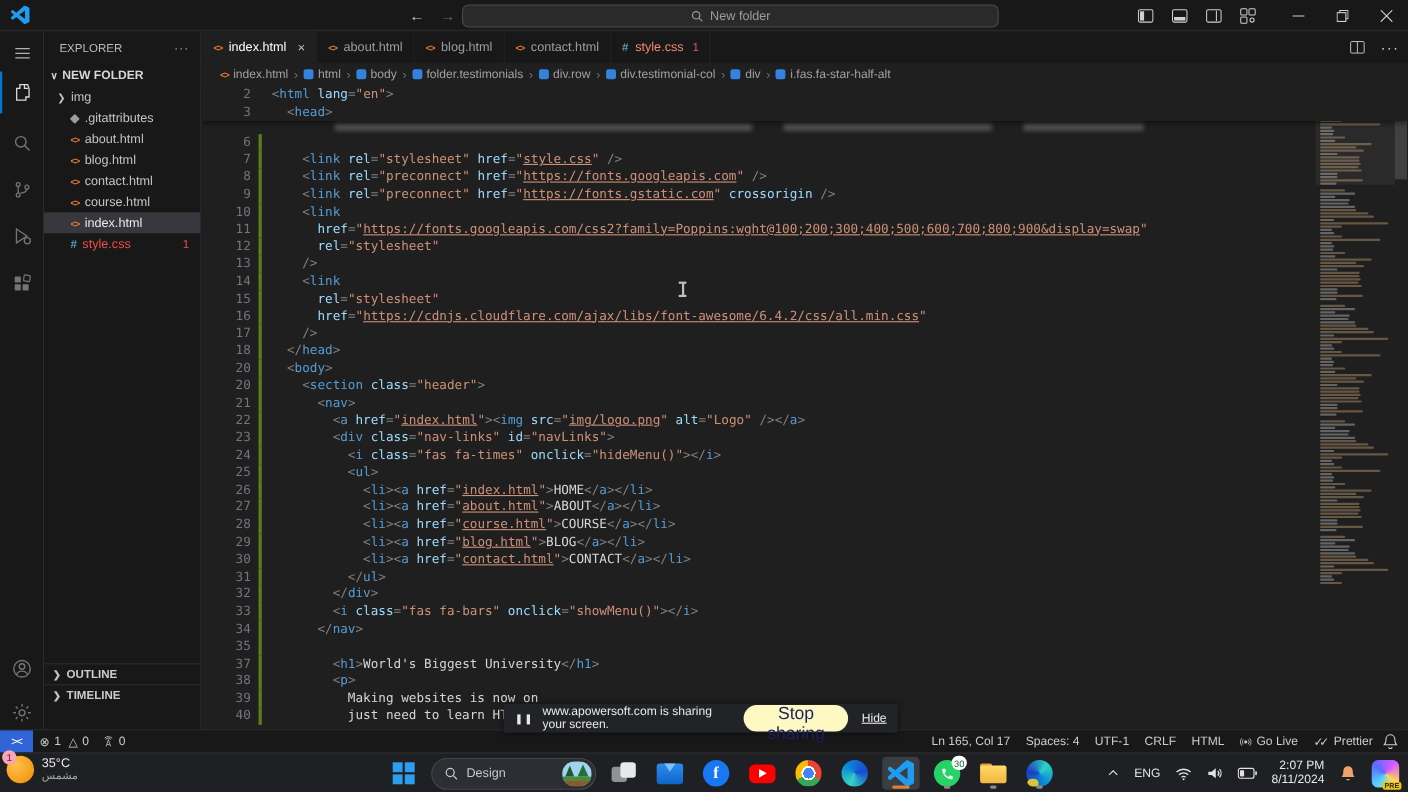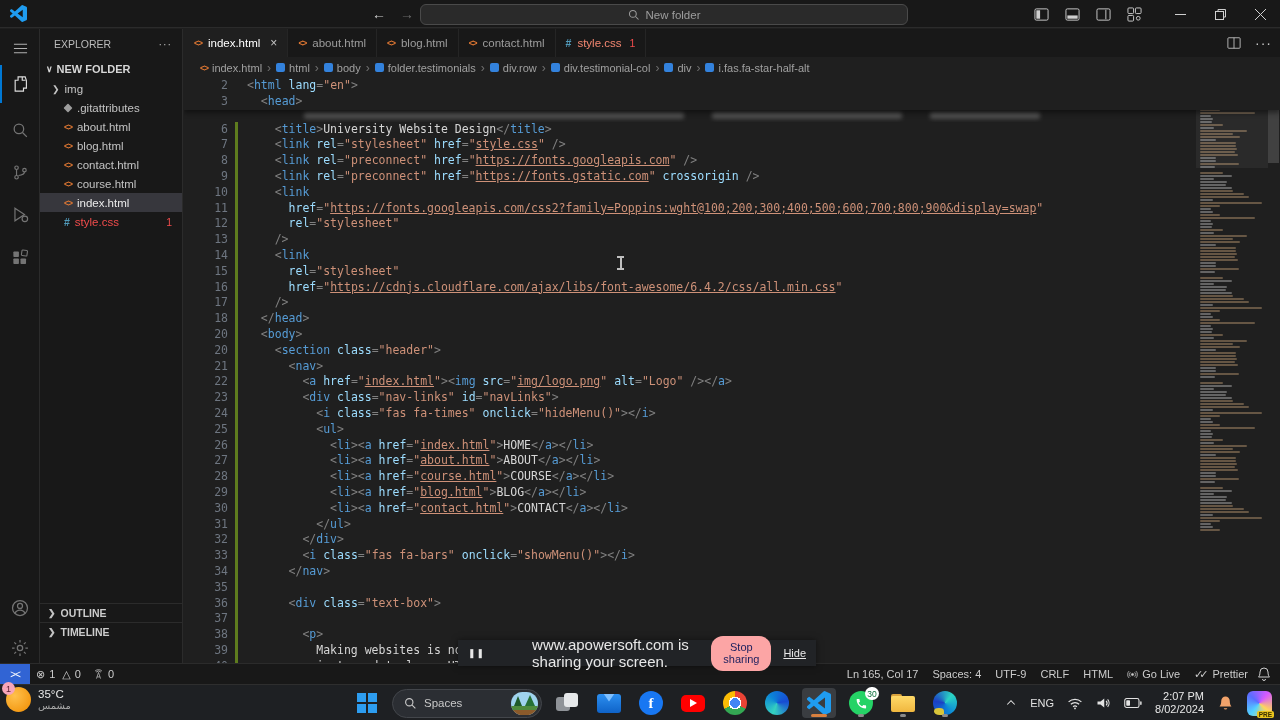--- a/index.html
+++ b/index.html
@@ -83,23 +83,23 @@
   #scroll-thumb { position:absolute; right:1px; top:5px; width:11px; height:80px; background:rgba(121,121,121,.38); }
   #ibeam { position:absolute; left:433px; top:178px; width:7px; height:14px; z-index:4; }
   #ibeam:before { content:""; position:absolute; left:3px; top:1px; width:1.5px; height:12px; background:#bfbfbf; }
   #ibeam:after { content:""; position:absolute; left:0; top:0; width:7px; height:1.5px; background:#bfbfbf;
                  box-shadow:0 12px 0 #bfbfbf; }
 
   
   #share-bar { position:absolute; left:458px; top:640px; width:358px; height:26px; background:#212326;
                display:flex; align-items:center; z-index:40; box-shadow:0 0 6px rgba(0,0,0,.5); }
   #share-bar .pause { color:#e8e8e8; font-size:12px; margin:0 8px 0 10px; letter-spacing:1px; }
-  #share-msg { color:#e8e8e8; font-size:15px;margin-left:39px; }
-  #stop-btn { margin-left:10px; background:#fca5a5; color:#1b1f5e; border:none; border-radius:12px;
-              height:35px; padding:0 12px; font-size:11px; font-family:inherit; }
+  #share-msg { color:#e8e8e8; font-size:11px; }
+  #stop-btn { margin-left:10px; background:#fef9c3; color:#1b1f5e; border:none; border-radius:12px;
+              height:24px; padding:0 12px; font-size:16px; font-family:inherit; }
   #hide-link { color:#e8e8e8; font-size:11px; text-decoration:underline; margin:0 10px 0 12px; }
 
   
   #statusbar { position:absolute; left:0; top:663px; width:1280px; height:21px; background:#181818;
                border-top:1px solid #2b2b2b; display:flex; align-items:center; font-size:11px; color:#cccccc; }
   #remote-ind { width:30px; height:21px; background:#3164d4; color:#fff; display:flex; align-items:center;
                 justify-content:center; font-size:10px; letter-spacing:-1px; }
   .st-item { display:flex; align-items:center; gap:4px; padding:0 6px; }
   #st-right { margin-left:auto; display:flex; align-items:center; gap:2px; padding-right:8px; }
   .dblcheck { letter-spacing:-4px; margin-right:4px; }
@@ -412,21 +412,21 @@
     <div id="sticky">
         <div class="cl"><span class="ln">2</span><span class="git"></span><span class="src"><span class="tk-p">&lt;</span><span class="tk-t">html</span><span class="tk-x"> </span><span class="tk-a">lang</span><span class="tk-p">=</span><span class="tk-s">"en"</span><span class="tk-p">&gt;</span></span></div>
         <div class="cl"><span class="ln">3</span><span class="git"></span><span class="src"><span class="tk-p">  &lt;</span><span class="tk-t">head</span><span class="tk-p">&gt;</span></span></div>
       </div>
     <div id="blur-row">
         <i style="width:380px"></i>
         <i style="width:190px"></i>
         <i style="width:110px"></i>
       </div>
     <div id="code-lines">
-        <div class="cl mod"><span class="ln">6</span><span class="git"></span><span class="src"><span class="tk-p">    &lt;</span><span class="tk-t">title</span><span class="tk-p">&gt;</span><span class="tk-x">University Website Design</span><span class="tk-p">&lt;/</span><span class="tk-t">title</span><span class="tk-p">&gt;</span></span></div>
+        <div class="cl mod"><span class="ln">6</span><span class="git"></span></div>
         <div class="cl mod"><span class="ln">7</span><span class="git"></span><span class="src"><span class="tk-p">    &lt;</span><span class="tk-t">link</span><span class="tk-x"> </span><span class="tk-a">rel</span><span class="tk-p">=</span><span class="tk-s">"stylesheet"</span><span class="tk-x"> </span><span class="tk-a">href</span><span class="tk-p">=</span><span class="tk-s">"</span><span class="tk-u">style.css</span><span class="tk-s">"</span><span class="tk-x"> </span><span class="tk-p">/&gt;</span></span></div>
         <div class="cl mod"><span class="ln">8</span><span class="git"></span><span class="src"><span class="tk-p">    &lt;</span><span class="tk-t">link</span><span class="tk-x"> </span><span class="tk-a">rel</span><span class="tk-p">=</span><span class="tk-s">"preconnect"</span><span class="tk-x"> </span><span class="tk-a">href</span><span class="tk-p">=</span><span class="tk-s">"</span><span class="tk-u">https://fonts.googleapis.com</span><span class="tk-s">"</span><span class="tk-x"> </span><span class="tk-p">/&gt;</span></span></div>
         <div class="cl mod"><span class="ln">9</span><span class="git"></span><span class="src"><span class="tk-p">    &lt;</span><span class="tk-t">link</span><span class="tk-x"> </span><span class="tk-a">rel</span><span class="tk-p">=</span><span class="tk-s">"preconnect"</span><span class="tk-x"> </span><span class="tk-a">href</span><span class="tk-p">=</span><span class="tk-s">"</span><span class="tk-u">https://fonts.gstatic.com</span><span class="tk-s">"</span><span class="tk-x"> </span><span class="tk-a">crossorigin</span><span class="tk-x"> </span><span class="tk-p">/&gt;</span></span></div>
         <div class="cl mod"><span class="ln">10</span><span class="git"></span><span class="src"><span class="tk-p">    &lt;</span><span class="tk-t">link</span></span></div>
         <div class="cl mod"><span class="ln">11</span><span class="git"></span><span class="src"><span class="tk-a">      href</span><span class="tk-p">=</span><span class="tk-s">"</span><span class="tk-u">https://fonts.googleapis.com/css2?family=Poppins:wght@100;200;300;400;500;600;700;800;900&amp;display=swap</span><span class="tk-s">"</span></span></div>
         <div class="cl mod"><span class="ln">12</span><span class="git"></span><span class="src"><span class="tk-a">      rel</span><span class="tk-p">=</span><span class="tk-s">"stylesheet"</span></span></div>
         <div class="cl mod"><span class="ln">13</span><span class="git"></span><span class="src"><span class="tk-p">    /&gt;</span></span></div>
         <div class="cl mod"><span class="ln">14</span><span class="git"></span><span class="src"><span class="tk-p">    &lt;</span><span class="tk-t">link</span></span></div>
         <div class="cl mod"><span class="ln">15</span><span class="git"></span><span class="src"><span class="tk-a">      rel</span><span class="tk-p">=</span><span class="tk-s">"stylesheet"</span></span></div>
         <div class="cl mod"><span class="ln">16</span><span class="git"></span><span class="src"><span class="tk-a">      href</span><span class="tk-p">=</span><span class="tk-s">"</span><span class="tk-u">https://cdnjs.cloudflare.com/ajax/libs/font-awesome/6.4.2/css/all.min.css</span><span class="tk-s">"</span></span></div>
@@ -442,22 +442,21 @@
         <div class="cl mod"><span class="ln">26</span><span class="git"></span><span class="src"><span class="tk-p">            &lt;</span><span class="tk-t">li</span><span class="tk-p">&gt;&lt;</span><span class="tk-t">a</span><span class="tk-x"> </span><span class="tk-a">href</span><span class="tk-p">=</span><span class="tk-s">"</span><span class="tk-u">index.html</span><span class="tk-s">"</span><span class="tk-p">&gt;</span><span class="tk-x">HOME</span><span class="tk-p">&lt;/</span><span class="tk-t">a</span><span class="tk-p">&gt;&lt;/</span><span class="tk-t">li</span><span class="tk-p">&gt;</span></span></div>
         <div class="cl mod"><span class="ln">27</span><span class="git"></span><span class="src"><span class="tk-p">            &lt;</span><span class="tk-t">li</span><span class="tk-p">&gt;&lt;</span><span class="tk-t">a</span><span class="tk-x"> </span><span class="tk-a">href</span><span class="tk-p">=</span><span class="tk-s">"</span><span class="tk-u">about.html</span><span class="tk-s">"</span><span class="tk-p">&gt;</span><span class="tk-x">ABOUT</span><span class="tk-p">&lt;/</span><span class="tk-t">a</span><span class="tk-p">&gt;&lt;/</span><span class="tk-t">li</span><span class="tk-p">&gt;</span></span></div>
         <div class="cl mod"><span class="ln">28</span><span class="git"></span><span class="src"><span class="tk-p">            &lt;</span><span class="tk-t">li</span><span class="tk-p">&gt;&lt;</span><span class="tk-t">a</span><span class="tk-x"> </span><span class="tk-a">href</span><span class="tk-p">=</span><span class="tk-s">"</span><span class="tk-u">course.html</span><span class="tk-s">"</span><span class="tk-p">&gt;</span><span class="tk-x">COURSE</span><span class="tk-p">&lt;/</span><span class="tk-t">a</span><span class="tk-p">&gt;&lt;/</span><span class="tk-t">li</span><span class="tk-p">&gt;</span></span></div>
         <div class="cl mod"><span class="ln">29</span><span class="git"></span><span class="src"><span class="tk-p">            &lt;</span><span class="tk-t">li</span><span class="tk-p">&gt;&lt;</span><span class="tk-t">a</span><span class="tk-x"> </span><span class="tk-a">href</span><span class="tk-p">=</span><span class="tk-s">"</span><span class="tk-u">blog.html</span><span class="tk-s">"</span><span class="tk-p">&gt;</span><span class="tk-x">BLOG</span><span class="tk-p">&lt;/</span><span class="tk-t">a</span><span class="tk-p">&gt;&lt;/</span><span class="tk-t">li</span><span class="tk-p">&gt;</span></span></div>
         <div class="cl mod"><span class="ln">30</span><span class="git"></span><span class="src"><span class="tk-p">            &lt;</span><span class="tk-t">li</span><span class="tk-p">&gt;&lt;</span><span class="tk-t">a</span><span class="tk-x"> </span><span class="tk-a">href</span><span class="tk-p">=</span><span class="tk-s">"</span><span class="tk-u">contact.html</span><span class="tk-s">"</span><span class="tk-p">&gt;</span><span class="tk-x">CONTACT</span><span class="tk-p">&lt;/</span><span class="tk-t">a</span><span class="tk-p">&gt;&lt;/</span><span class="tk-t">li</span><span class="tk-p">&gt;</span></span></div>
         <div class="cl mod"><span class="ln">31</span><span class="git"></span><span class="src"><span class="tk-p">          &lt;/</span><span class="tk-t">ul</span><span class="tk-p">&gt;</span></span></div>
         <div class="cl mod"><span class="ln">32</span><span class="git"></span><span class="src"><span class="tk-p">        &lt;/</span><span class="tk-t">div</span><span class="tk-p">&gt;</span></span></div>
         <div class="cl mod"><span class="ln">33</span><span class="git"></span><span class="src"><span class="tk-p">        &lt;</span><span class="tk-t">i</span><span class="tk-x"> </span><span class="tk-a">class</span><span class="tk-p">=</span><span class="tk-s">"fas fa-bars"</span><span class="tk-x"> </span><span class="tk-a">onclick</span><span class="tk-p">=</span><span class="tk-s">"showMenu()"</span><span class="tk-p">&gt;&lt;/</span><span class="tk-t">i</span><span class="tk-p">&gt;</span></span></div>
         <div class="cl mod"><span class="ln">34</span><span class="git"></span><span class="src"><span class="tk-p">      &lt;/</span><span class="tk-t">nav</span><span class="tk-p">&gt;</span></span></div>
         <div class="cl mod"><span class="ln">35</span><span class="git"></span><span class="src"></span></div>
-        <div class="cl mod"><span class="ln">36</span><span class="git"></span><span class="src"><span class="tk-p">      &lt;</span><span class="tk-t">div</span><span class="tk-x"> </span><span class="tk-a">class</span><span class="tk-p">=</span><span class="tk-s">"text-box"</span><span class="tk-p">&gt;</span></span></div>
-        <div class="cl mod"><span class="ln">37</span><span class="git"></span></div>
+        <div class="cl mod"><span class="ln">37</span><span class="git"></span><span class="src"><span class="tk-p">        &lt;</span><span class="tk-t">h1</span><span class="tk-p">&gt;</span><span class="tk-x">World's Biggest University</span><span class="tk-p">&lt;/</span><span class="tk-t">h1</span><span class="tk-p">&gt;</span></span></div>
         <div class="cl mod"><span class="ln">38</span><span class="git"></span><span class="src"><span class="tk-p">        &lt;</span><span class="tk-t">p</span><span class="tk-p">&gt;</span></span></div>
         <div class="cl mod"><span class="ln">39</span><span class="git"></span><span class="src"><span class="tk-x">          Making websites is now on</span></span></div>
         <div class="cl mod"><span class="ln">40</span><span class="git"></span><span class="src"><span class="tk-x">          just need to learn HTML</span></span></div>
       </div>
     <div id="minimap">
         <div class="mm-row" style="width: 32.2px; background: rgb(157, 157, 157); opacity: 0.55;"></div>
         <div class="mm-row" style="width: 33.3px; background: rgb(160, 132, 99); opacity: 0.55;"></div>
         <div class="mm-row" style="width: 43.75px; background: rgb(160, 132, 99); opacity: 0.55;"></div>
         <div class="mm-row" style="width: 48.7px; background: rgb(160, 132, 99); opacity: 0.55;"></div>
         <div class="mm-row" style="width: 12.95px; background: rgb(157, 157, 157); opacity: 0.55;"></div>
@@ -630,21 +629,21 @@
     <div class="st-item">
       <svg width="11" height="11" viewBox="0 0 16 16" fill="none" stroke="#cccccc">
           <path d="M5 14l3-9 3 9M6 11.5h4"></path>
           <path d="M4.5 4.5a5 5 0 0 1 7 0M3 3a7.2 7.2 0 0 1 10 0" stroke-width="1.1"></path>
         </svg>
       <span>0</span>
     </div>
     <div id="st-right">
       <span class="st-item">Ln 165, Col 17</span>
       <span class="st-item">Spaces: 4</span>
-      <span class="st-item">UTF-9</span>
+      <span class="st-item">UTF-1</span>
       <span class="st-item">CRLF</span>
       <span class="st-item">HTML</span>
       <span class="st-item">
         <svg width="11" height="11" viewBox="0 0 16 16" fill="none" stroke="#cccccc">
             <circle cx="8" cy="8" r="1.6" fill="#cccccc"></circle>
             <path d="M4.8 11.2a4.6 4.6 0 0 1 0-6.4M11.2 4.8a4.6 4.6 0 0 1 0 6.4M3 13a7 7 0 0 1 0-10M13 3a7 7 0 0 1 0 10" stroke-width="1.1"></path>
           </svg>
         <span>Go Live</span>
       </span>
       <span class="st-item">
@@ -674,21 +673,21 @@
             <i></i>
             <i></i>
             <i></i>
           </div>
         </div>
       <div id="tb-search">
         <svg width="13" height="13" viewBox="0 0 16 16">
             <circle cx="6.5" cy="6.5" r="4.5" fill="none" stroke="#c9c9c9" stroke-width="1.4"></circle>
             <line x1="10" y1="10" x2="14" y2="14" stroke="#c9c9c9" stroke-width="1.4"></line>
           </svg>
-        <span>Spaces</span>
+        <span>Design</span>
         <span class="grow"></span>
         <div id="search-img">
           <svg width="27" height="23" viewBox="0 0 27 23">
               <rect width="27" height="23" fill="#9fd3ee"></rect>
               <rect y="14" width="27" height="5" fill="#4e8a3c"></rect>
               <rect y="18" width="27" height="5" fill="#8a5a2b"></rect>
               <polygon points="7,4 11,14 3,14" fill="#1e5b2a"></polygon>
               <polygon points="19,3 24,14 14,14" fill="#257036"></polygon>
             </svg>
         </div>
@@ -752,21 +751,21 @@
           <path d="M2 7h4l5-4v12l-5-4H2z" fill="#e2e2e2" stroke="none"></path>
           <path d="M13.5 6a4.5 4.5 0 0 1 0 6M15.5 4a7.5 7.5 0 0 1 0 10"></path>
         </svg>
       <svg width="18" height="12" viewBox="0 0 24 14">
           <rect x="1" y="1" width="19" height="12" rx="2.5" fill="none" stroke="#e2e2e2" stroke-width="1.4"></rect>
           <rect x="21.5" y="4.5" width="2" height="5" rx="1" fill="#e2e2e2"></rect>
           <rect x="3" y="3.2" width="5" height="7.6" rx="1" fill="#e2e2e2"></rect>
         </svg>
       <div id="tray-clock">
         <div>2:07 PM</div>
-        <div>8/02/2024</div>
+        <div>8/11/2024</div>
       </div>
       <svg width="17" height="17" viewBox="0 0 16 16">
           <path d="M8 1.5a4 4 0 0 1 4 4c0 3 .8 4.4 1.6 5.3H2.4C3.2 9.9 4 8.5 4 5.5a4 4 0 0 1 4-4z" fill="#f2a36b"></path>
           <path d="M6.3 12.5a1.8 1.8 0 0 0 3.4 0z" fill="#f2a36b"></path>
         </svg>
       <div id="copilot">
           <span>PRE</span>
         </div>
     </div>
   </div>

